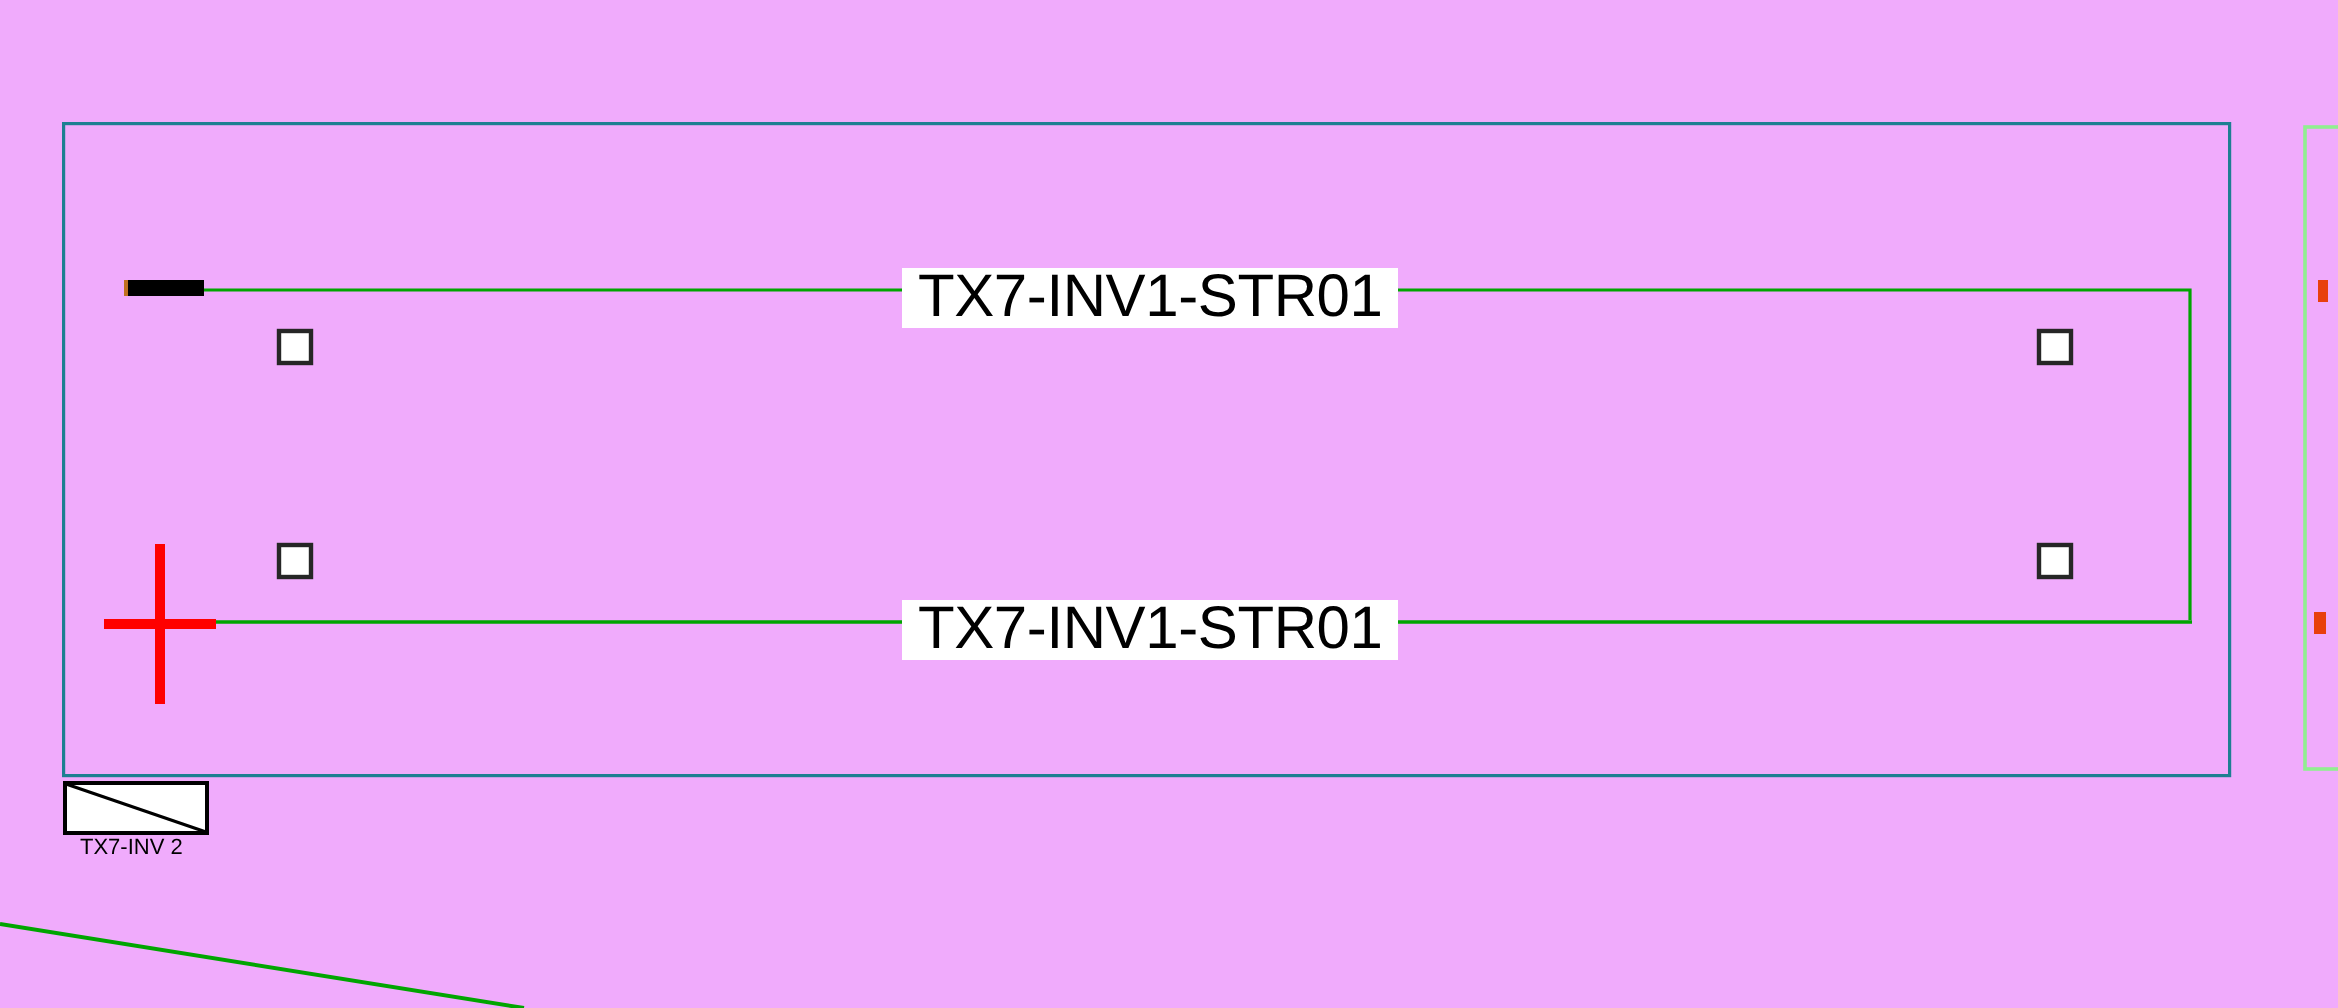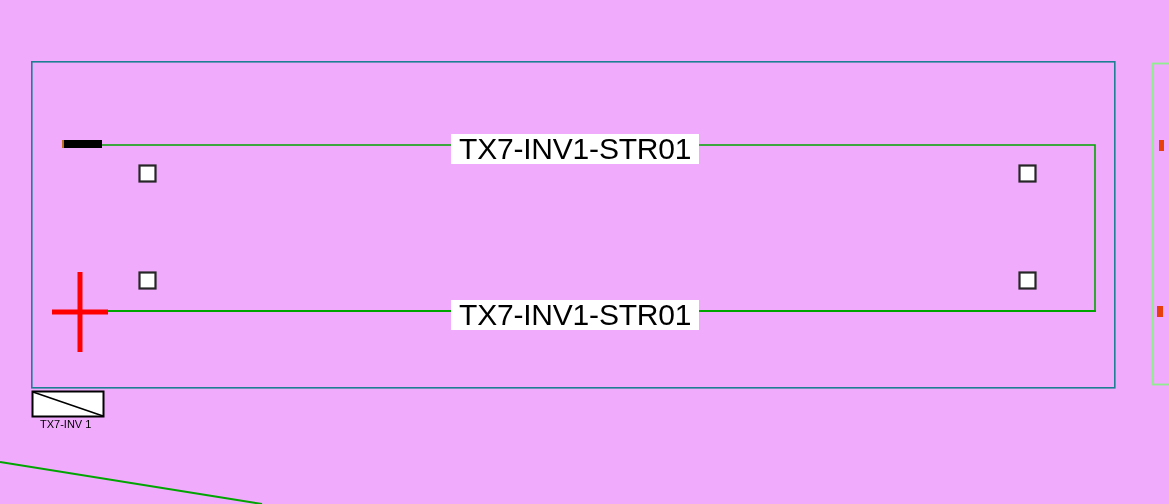--- a/index.html
+++ b/index.html
@@ -88,15 +88,15 @@
     <rect x="1159" y="140" width="5" height="11" fill="#e8400c"></rect>
     <rect x="1157" y="306" width="6" height="11" fill="#e8400c"></rect>
 
     <line x1="0" y1="462" x2="262" y2="504" stroke="#00a500" stroke-width="2"></line>
   </svg>
 
   <div class="string-label" id="label-str-top">TX7-INV1-STR01</div>
 
   <div class="string-label" id="label-str-bottom">TX7-INV1-STR01</div>
 
-  <div class="inverter-tag">TX7-INV 1</div>
+  <div class="inverter-tag">TX7-INV 2</div>
 
 </div>
 
 </body></html>

